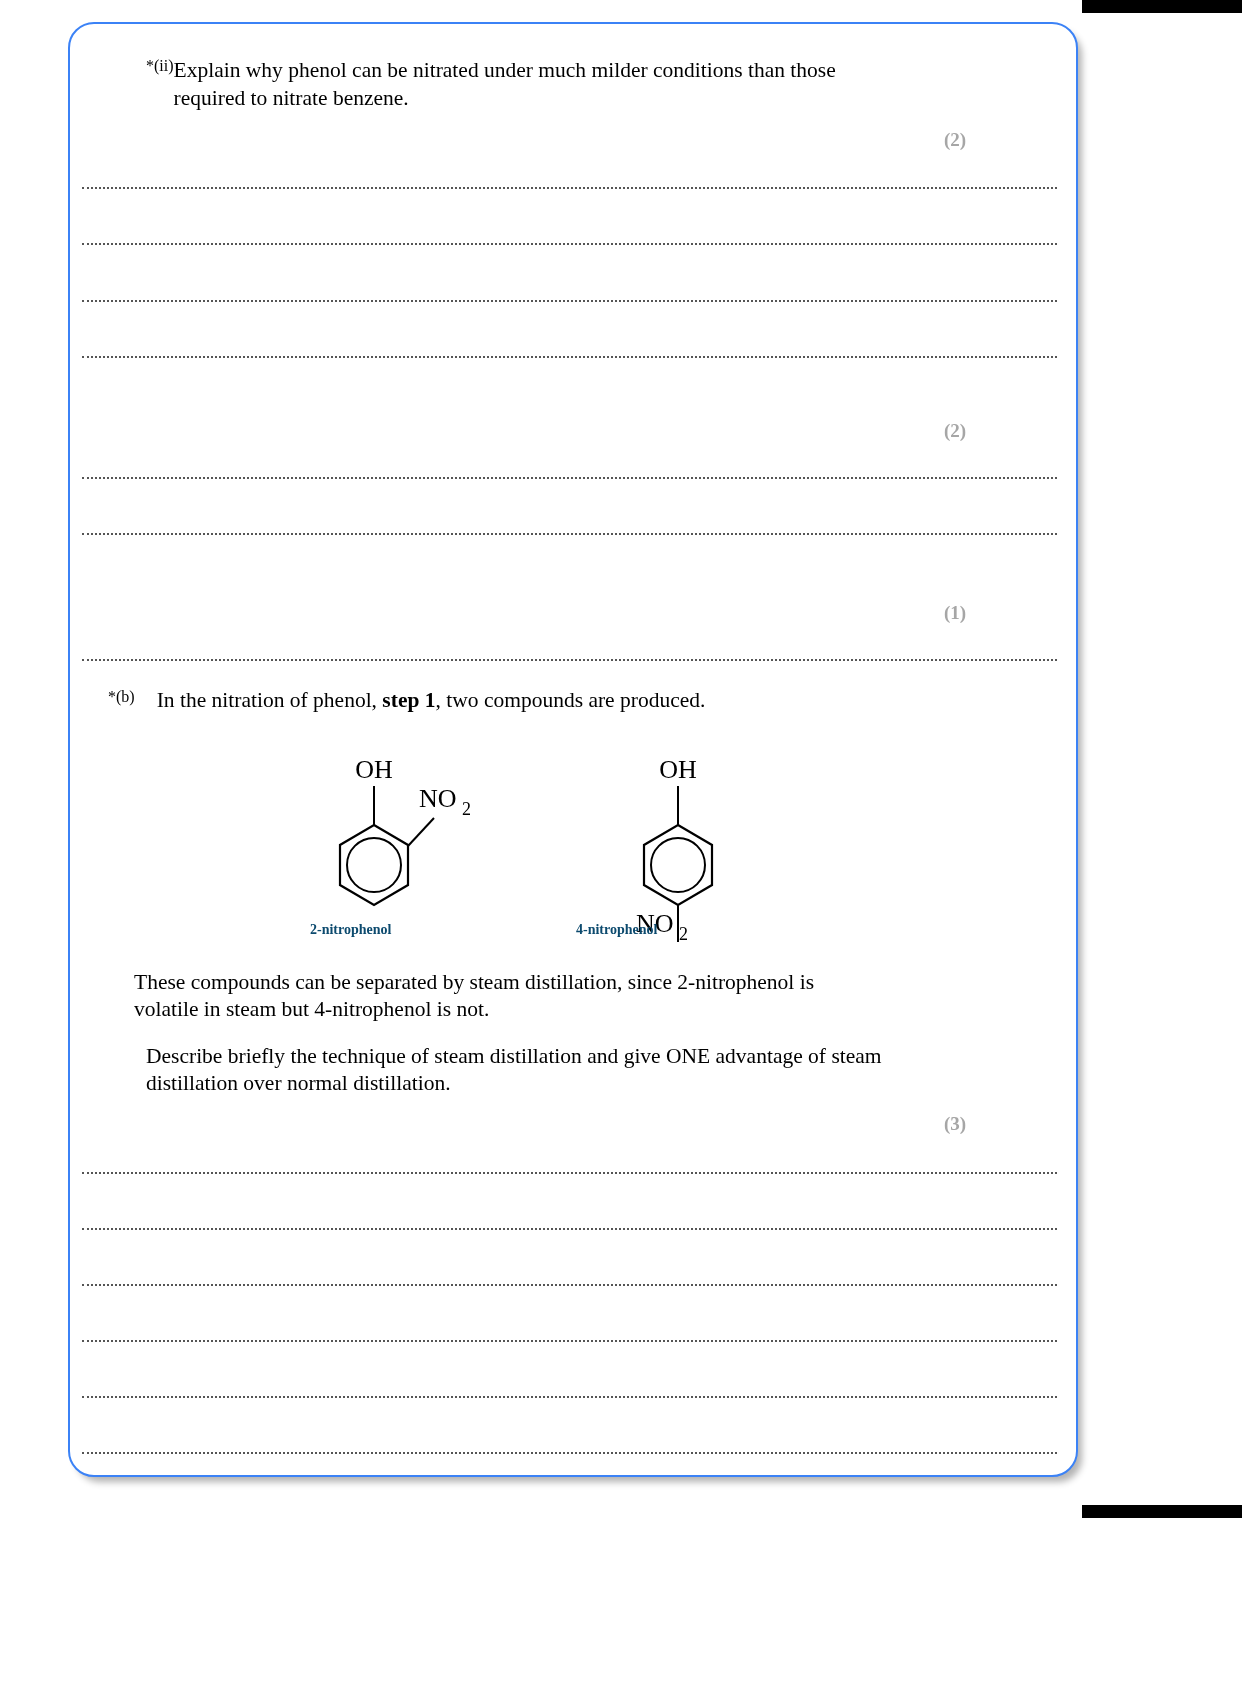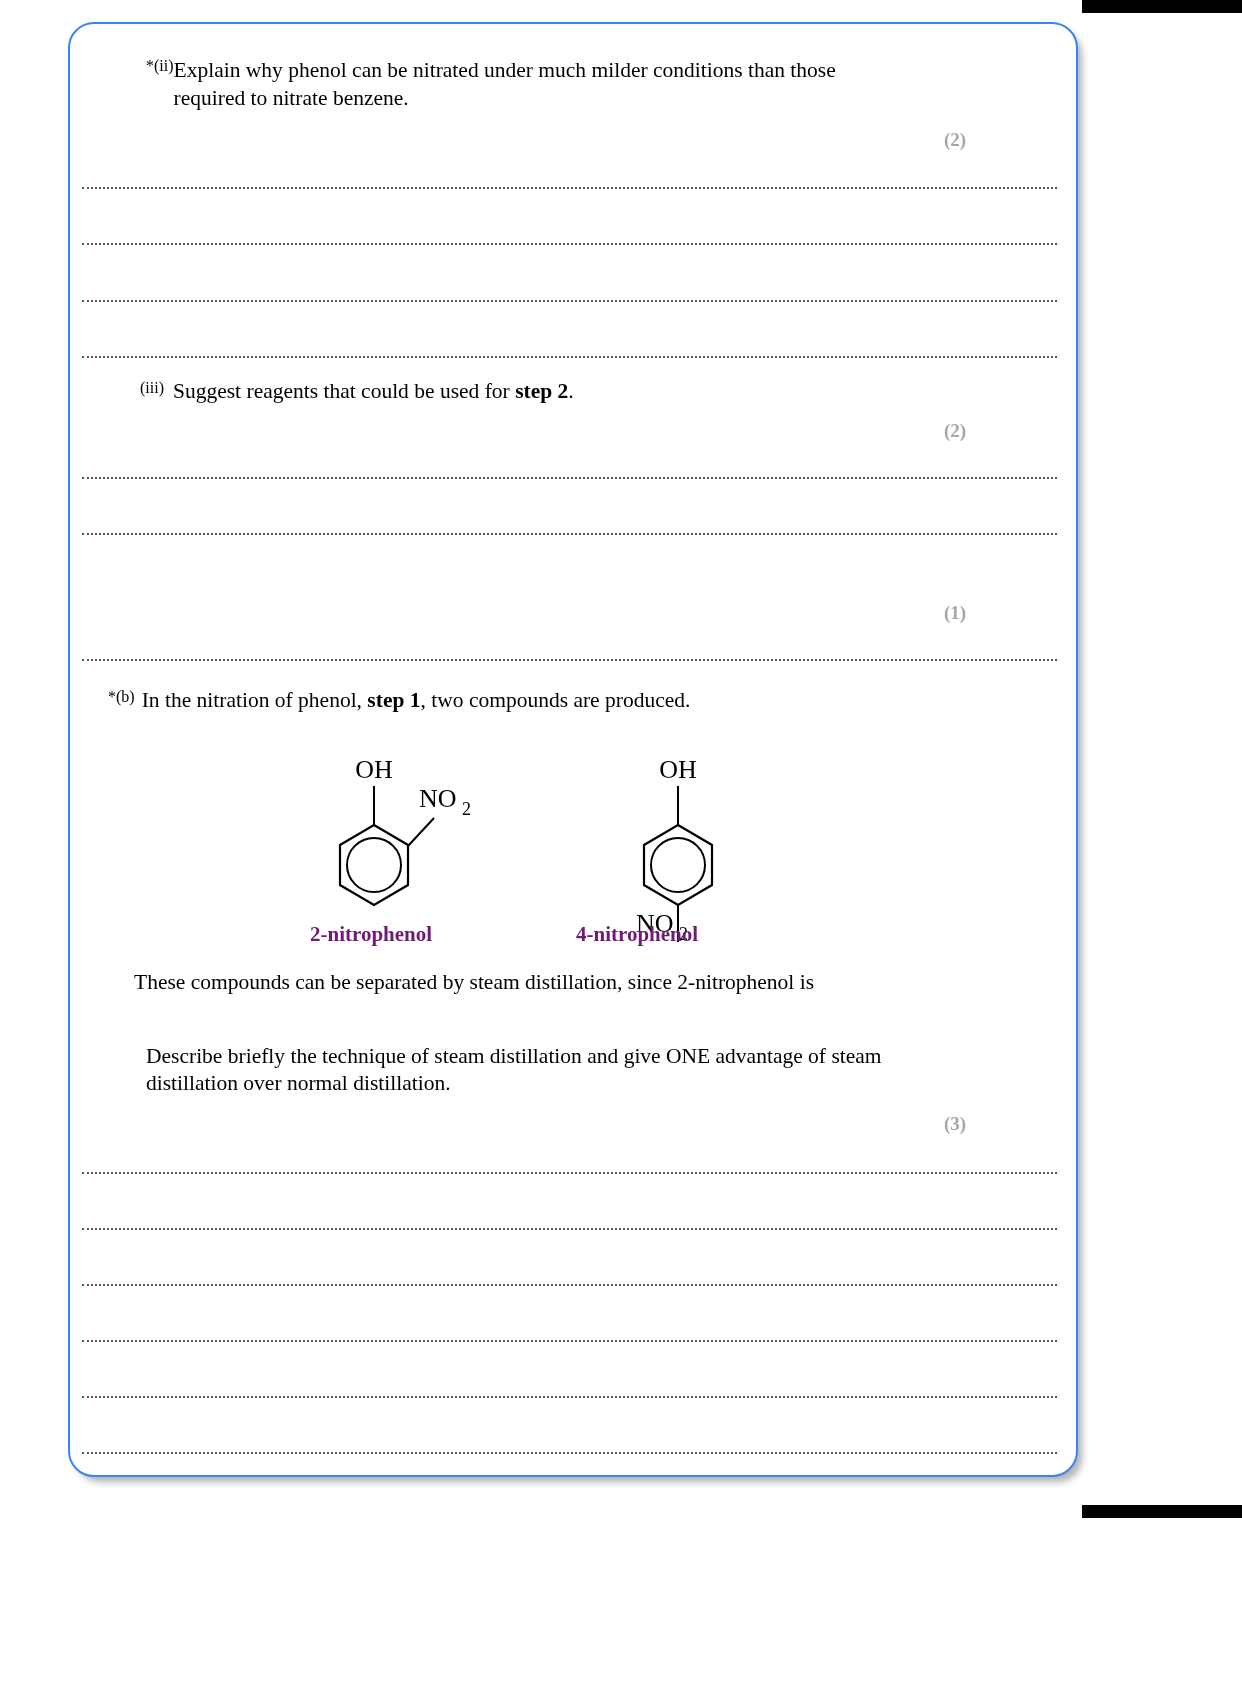--- a/index.html
+++ b/index.html
@@ -35,21 +35,21 @@
   
   .rule{
     position:absolute;height:1px;
     border-bottom:2px dotted #555;
   }
 
   
   .struct{position:absolute;}
   .struct svg{display:block;overflow:visible;}
   .cname{
-    position:absolute;font-size:21px;font-weight:bold;color:#701a75;
+    position:absolute;font-size:14px;font-weight:bold;color:#0c4a6e;
     white-space:nowrap;
   }
 
   
   #footer{position:absolute;left:0;top:1490px;width:1242px;height:200px;}
 </style>
 </head>
 <body>
 
 <div class="reg-mark" id="reg-top"></div>
@@ -65,38 +65,32 @@
         <span>required to nitrate benzene.</span>
       </span>
     </div>
     <div class="marks" style="left:874px;top:105px;">(2)</div>
 
     <div class="rule" style="left:12px;top:162px;width:975px;"></div>
     <div class="rule" style="left:12px;top:218px;width:975px;"></div>
     <div class="rule" style="left:12px;top:275px;width:975px;"></div>
     <div class="rule" style="left:12px;top:331px;width:975px;"></div>
 
-    <div class="qrow" style="left:70px;top:355px;width:870px;">
-      <span class="qlabel">(iii)</span>
-      <span class="qbody" style="padding-left:9px;font-size:21.5px;">
-        <span>Suggest reagents that could be used for </span><b>step 2</b><span>.</span>
-      </span>
-    </div>
     <div class="marks" style="left:874px;top:396px;">(2)</div>
 
     <div class="rule" style="left:12px;top:452px;width:975px;"></div>
     <div class="rule" style="left:12px;top:508px;width:975px;"></div>
 
     <div class="marks" style="left:874px;top:578px;">(1)</div>
 
     <div class="rule" style="left:12px;top:634px;width:975px;"></div>
 
     <div class="qrow" style="left:38px;top:664px;width:920px;">
       <span class="qlabel">*(b)</span>
-      <span class="qbody" style="padding-left:7px;font-size:21.5px;">
+      <span class="qbody" style="padding-left:7px;font-size:21.5px;margin-left:15px;">
         <span>In the nitration of phenol, </span><b>step 1</b><span>, two compounds are produced.</span>
       </span>
     </div>
 
     <div class="struct" style="left:236px;top:706px;width:200px;height:190px;">
       <svg width="200" height="190" viewBox="0 0 200 190">
 
         <text x="68" y="48" font-family="Liberation Serif, serif" font-size="26" fill="#000" text-anchor="middle">OH</text>
 
         <line x1="68" y1="56" x2="68" y2="95" stroke="#000" stroke-width="2"></line>
@@ -130,20 +124,21 @@
     <div class="struct" style="left:530px;top:880px;">
       <svg width="140" height="40" viewBox="0 0 140 40">
         <text x="36" y="28" font-family="Liberation Serif, serif" font-size="26" fill="#000">NO</text>
         <text x="79" y="36" font-family="Liberation Serif, serif" font-size="18" fill="#000">2</text>
       </svg>
     </div>
     <div class="cname" style="left:506px;top:898px;text-align:right;">4-nitrophenol</div>
 
     <div class="q" style="left:64px;top:945px;width:880px;">
       <span>These compounds can be separated by steam distillation, since 2-nitrophenol is</span><br>
+      <span>volatile in steam but 4-nitrophenol is not.</span>
     </div>
 
     <div class="q" style="left:76px;top:1019px;width:900px;">
       <span>Describe briefly the technique of steam distillation and give ONE advantage of steam</span><br>
       <span>distillation over normal distillation.</span>
     </div>
 
     <div class="marks" style="left:874px;top:1089px;">(3)</div>
 
     <div class="rule" style="left:12px;top:1147px;width:975px;"></div>

